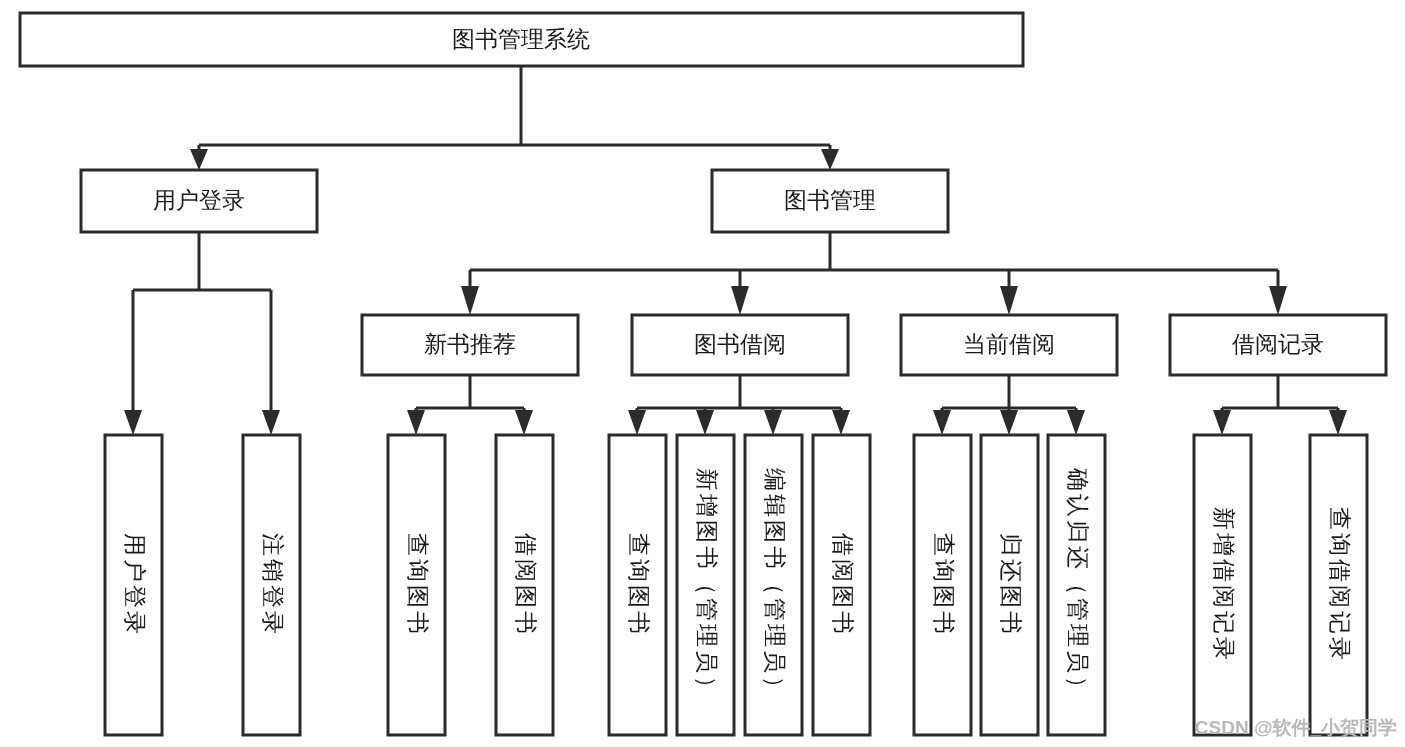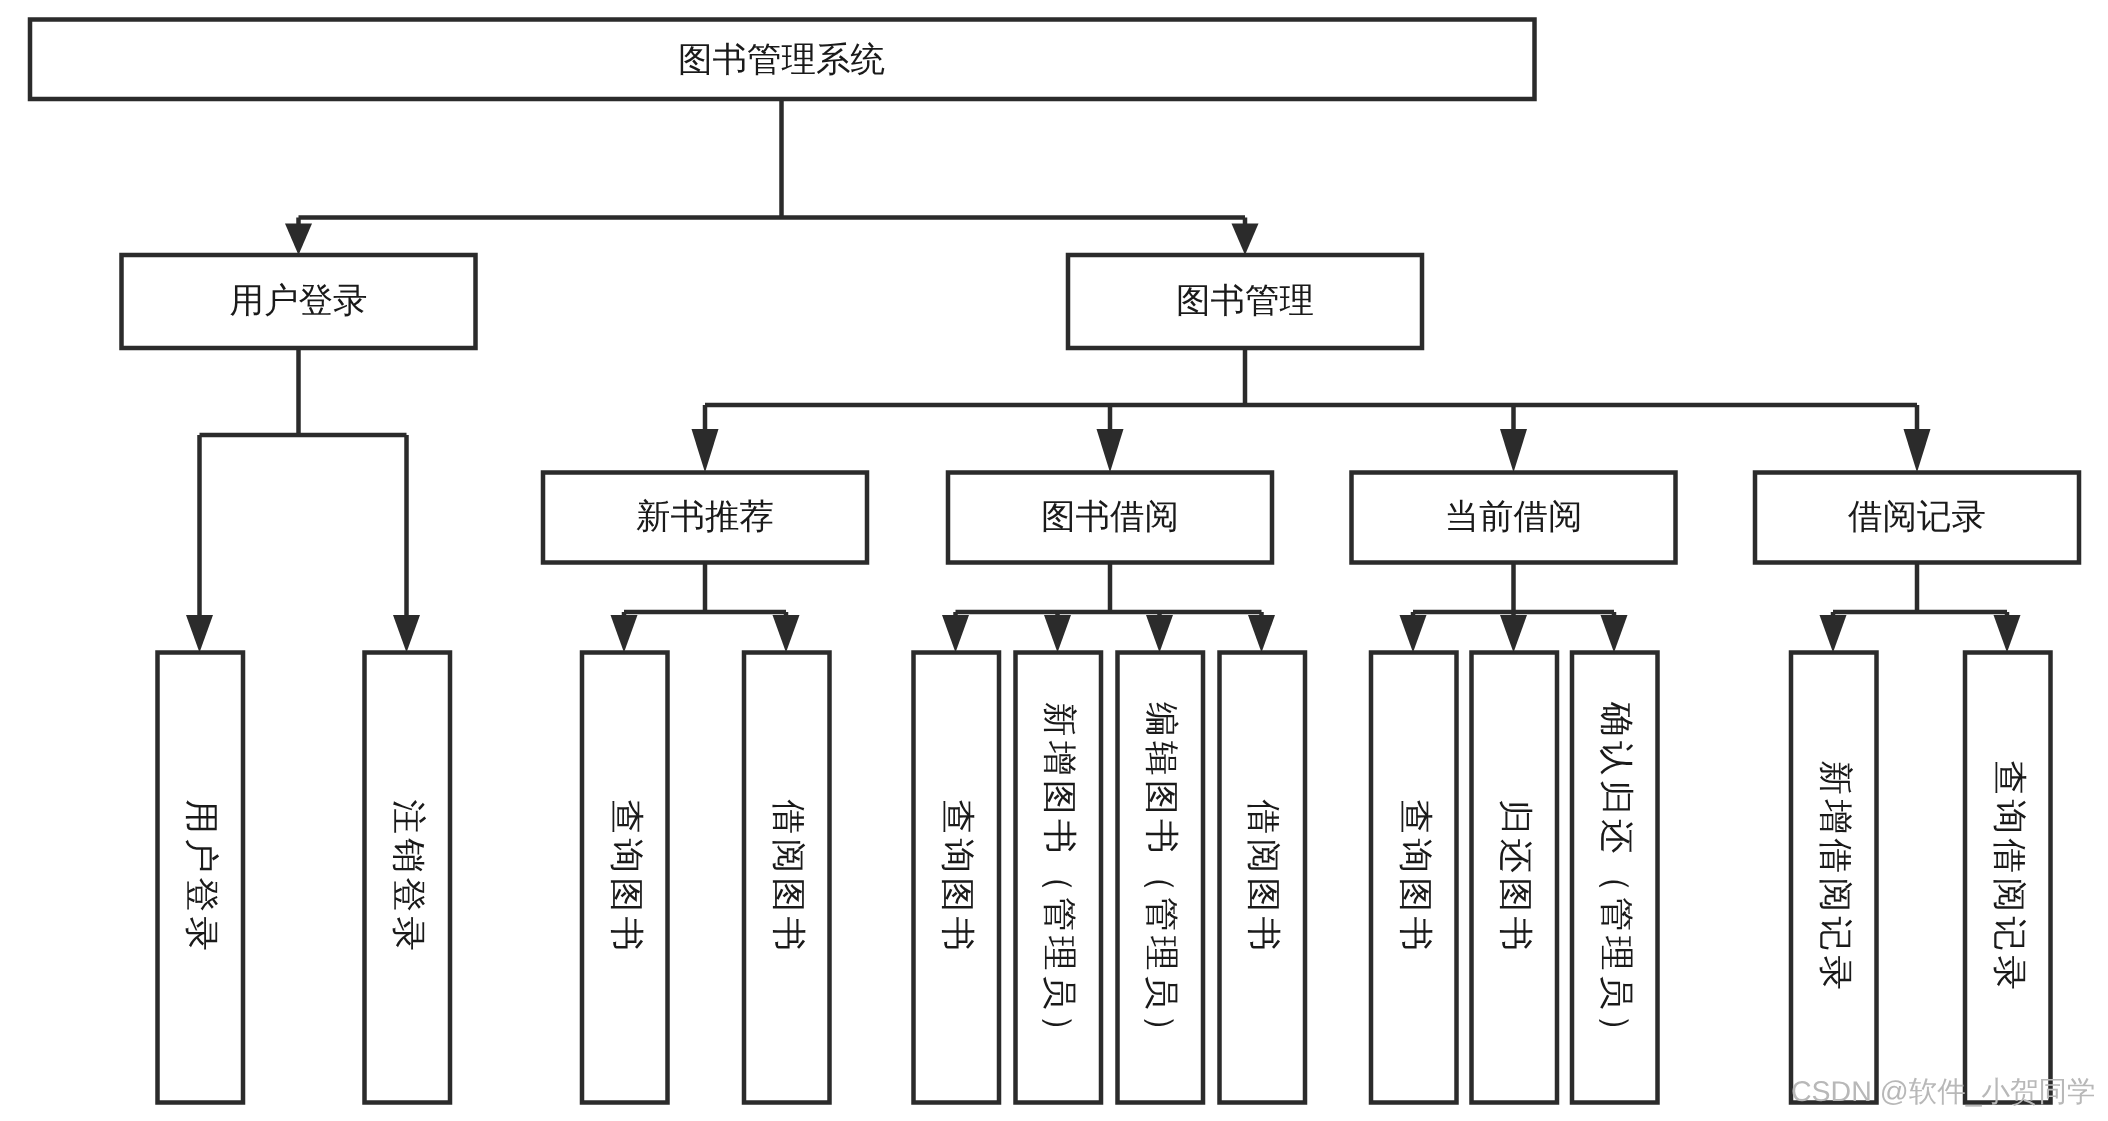--- a/index.html
+++ b/index.html
@@ -59,20 +59,21 @@
   }
   .watermark-text {
     position: absolute;
     right: 8px;
     bottom: 6px;
     font-family: "Liberation Sans", "DejaVu Sans", sans-serif;
     font-size: 19px;
     color: #b8b8b8;
     white-space: nowrap;
     pointer-events: none;
+    font-weight: bold;
   }
 </style>
 </head>
 <body>
 
 <div id="diagram-root">
 
   <svg id="flow-svg" viewBox="0 0 1405 747" xmlns="http://www.w3.org/2000/svg">
 
     <g>

